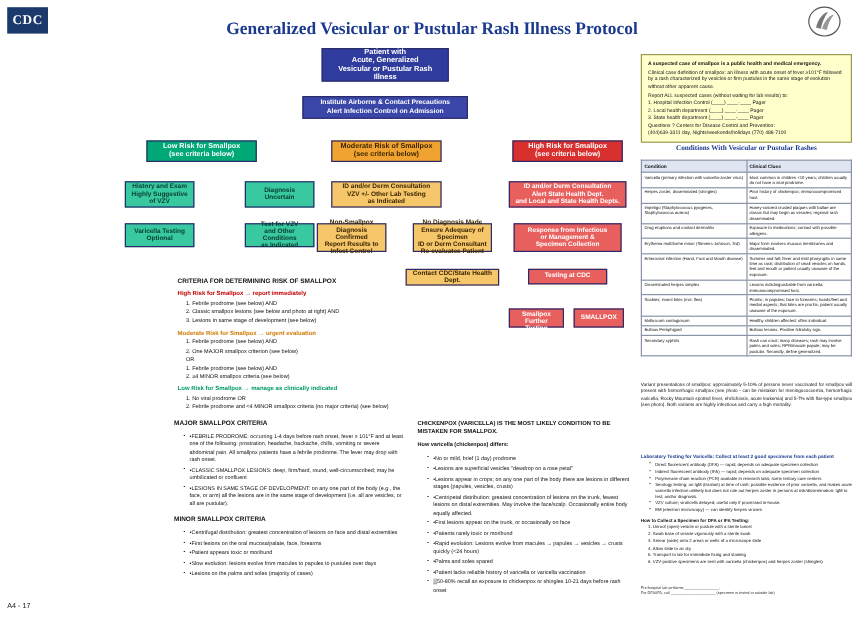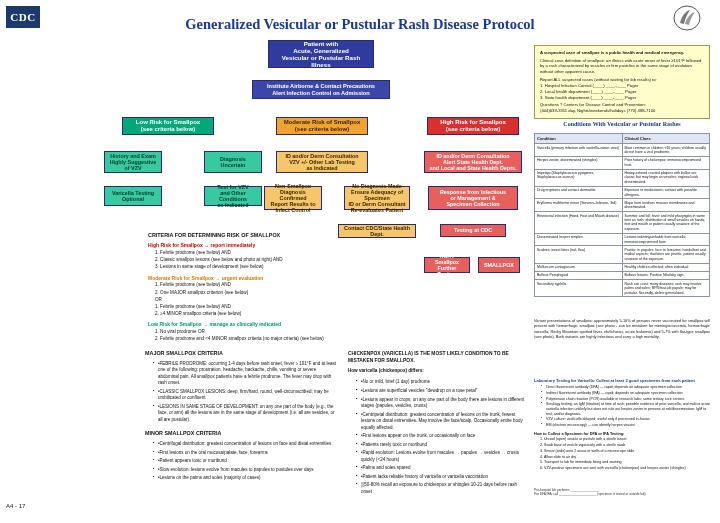--- a/index.html
+++ b/index.html
@@ -80,21 +80,21 @@
 <body>
 
 <div class="page">
 
   <div class="cdc-logo">CDC</div>
   <svg class="hhs-seal" viewBox="0 0 30 26">
     <ellipse cx="15" cy="13" rx="13" ry="12" fill="none" stroke="#555" stroke-width="1"></ellipse>
     <path d="M8 18 C10 10 14 6 18 5 C15 9 13 14 12 19 Z" fill="#777"></path>
     <path d="M13 19 C15 12 19 8 23 7 C20 11 18 15 17 20 Z" fill="#999"></path>
   </svg>
-  <div class="title">Generalized Vesicular or Pustular Rash Disease Protocol</div>
+  <div class="title">Generalized Vesicular or Pustular Rash Illness Protocol</div>
 
   <div class="box b-blue" style="left:268px;top:40px;width:106px;height:28px;white-space:pre-line;">Patient with
 Acute, Generalized
 Vesicular or Pustular Rash Illness</div>
   <div class="vline" style="left:320px;top:68px;height:12px;"></div>
 
   <div class="box b-blue2" style="left:252px;top:80px;width:138px;height:19px;white-space:pre-line;">Institute Airborne &amp; Contact Precautions
 Alert Infection Control on Admission</div>
   <div class="vline" style="left:320px;top:99px;height:10px;"></div>
 

